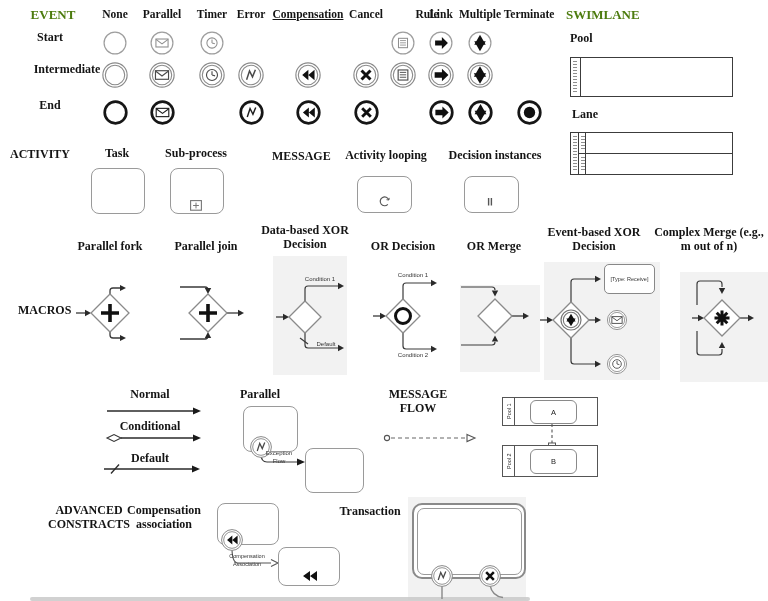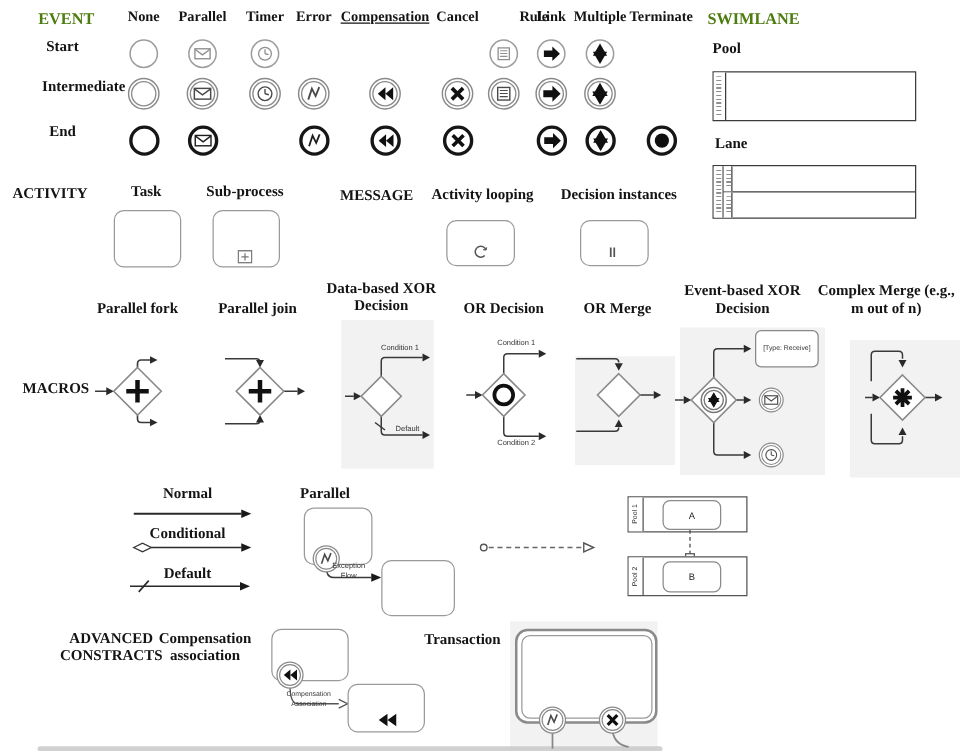--- a/index.html
+++ b/index.html
@@ -396,20 +396,21 @@
   <span class="evt-ic" style="left:249px;top:435px;width:24px;height:24px">
       <svg viewBox="0 0 30 30" width="100%" height="100%" style="display:block">
         <circle cx="15" cy="15" r="13" fill="#fff" stroke="#8a8a8a" stroke-width="1.25"></circle>
         <circle cx="15" cy="15" r="10.4" fill="none" stroke="#8a8a8a" stroke-width="1.15"></circle>
         <path d="M10.3,20 L13.4,10.6 L16.6,17 L19.7,9.4" fill="none" stroke="#4a4a4a" stroke-width="1.6"></path>
       </svg>
     </span>
   <div class="tiny" style="left:259px;top:450px;width:40px">Exception Flow</div>
   <div class="box" style="left:305px;top:448px;width:57px;height:43px"></div>
 
+  <div class="hd2 ctr" style="left:378px;top:388px;width:80px">MESSAGE FLOW</div>
   <svg class="gfig" style="left:382px;top:430px" width="100" height="16" viewBox="0 0 100 16">
     <circle cx="5" cy="8" r="2.6" fill="#fff" stroke="#555" stroke-width="1.1"></circle>
     <path d="M9,8 H85" stroke="#666" stroke-width="1.1" stroke-dasharray="4,3" fill="none"></path>
     <polygon points="85,4.4 93,8 85,11.6" fill="#fff" stroke="#555" stroke-width="1.1"></polygon>
   </svg>
   <div class="abs" style="left:502px;top:397px;width:94px;height:27px;border:1.5px solid #555;background:#fff">
     <div class="vband" style="width:11px;border-right:1.2px solid #555">
       <div class="vlab">Pool 1</div>
     </div>
   </div>

